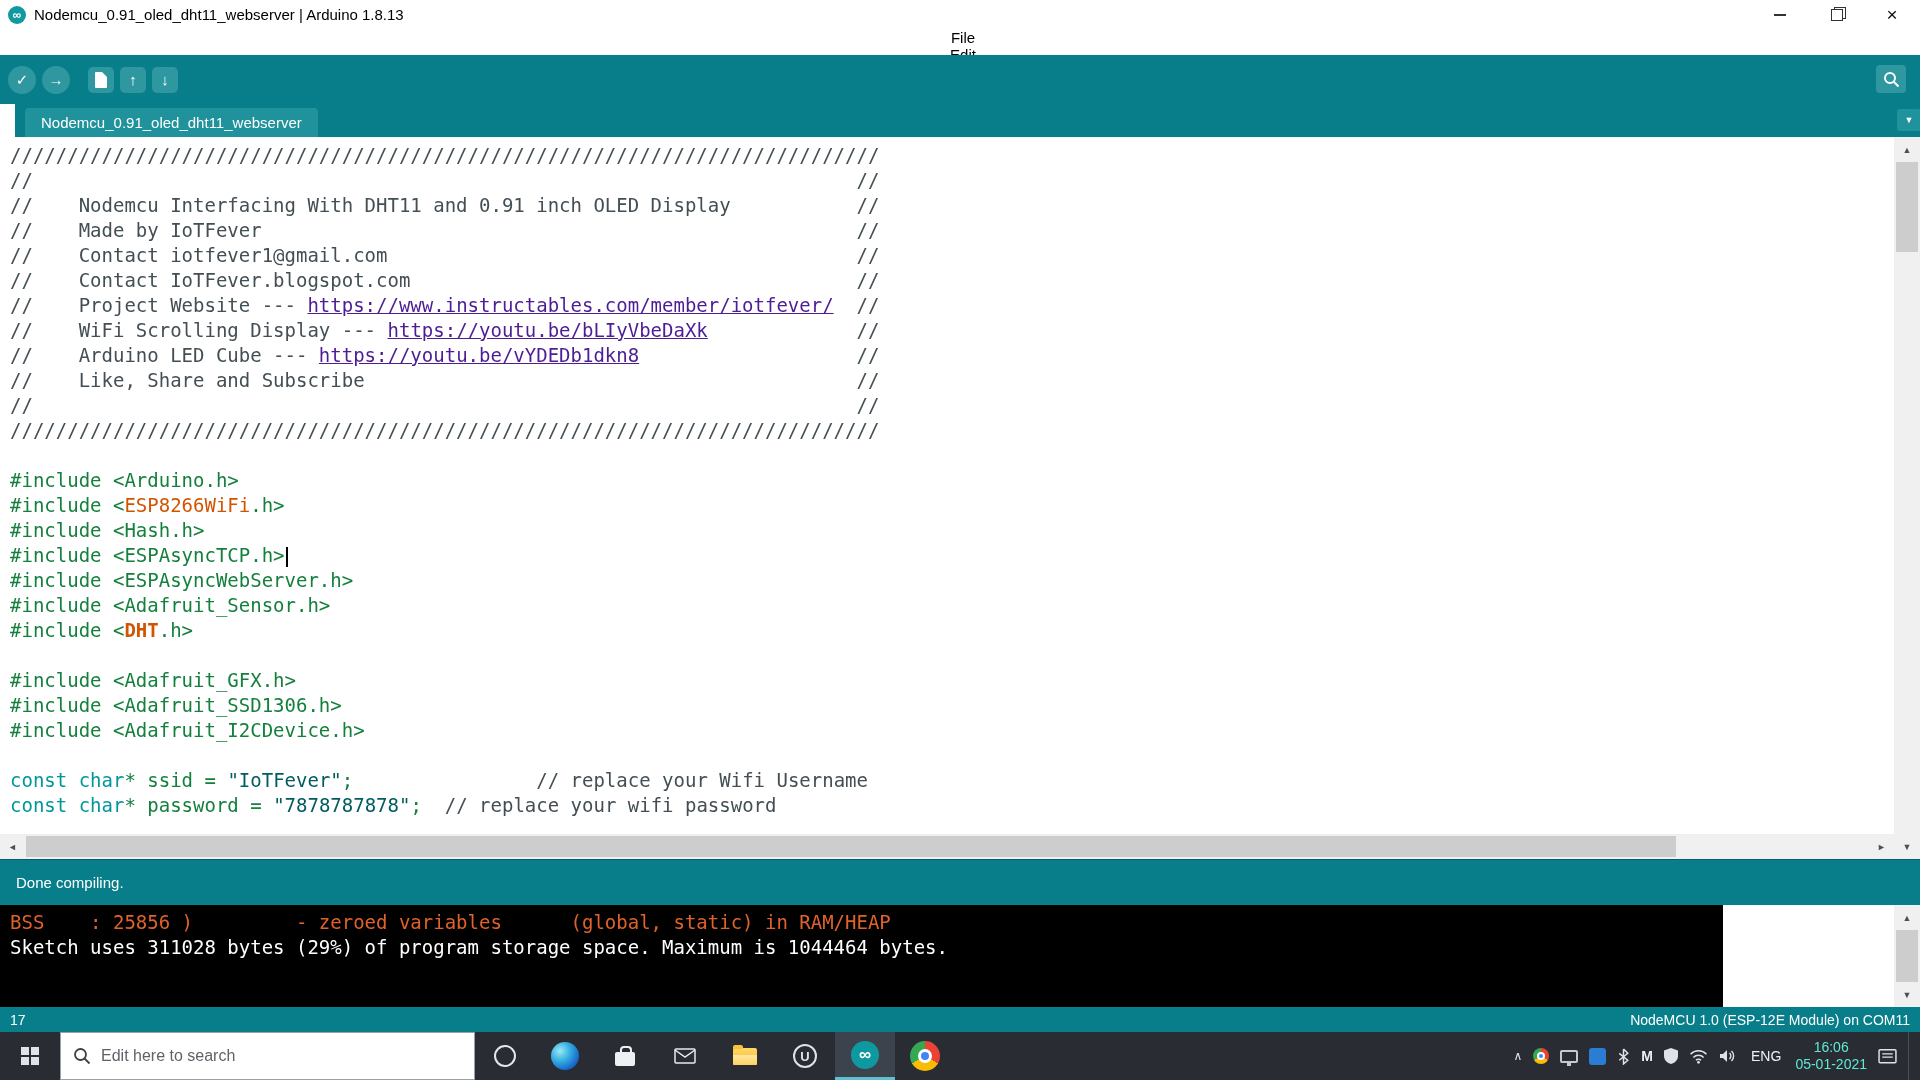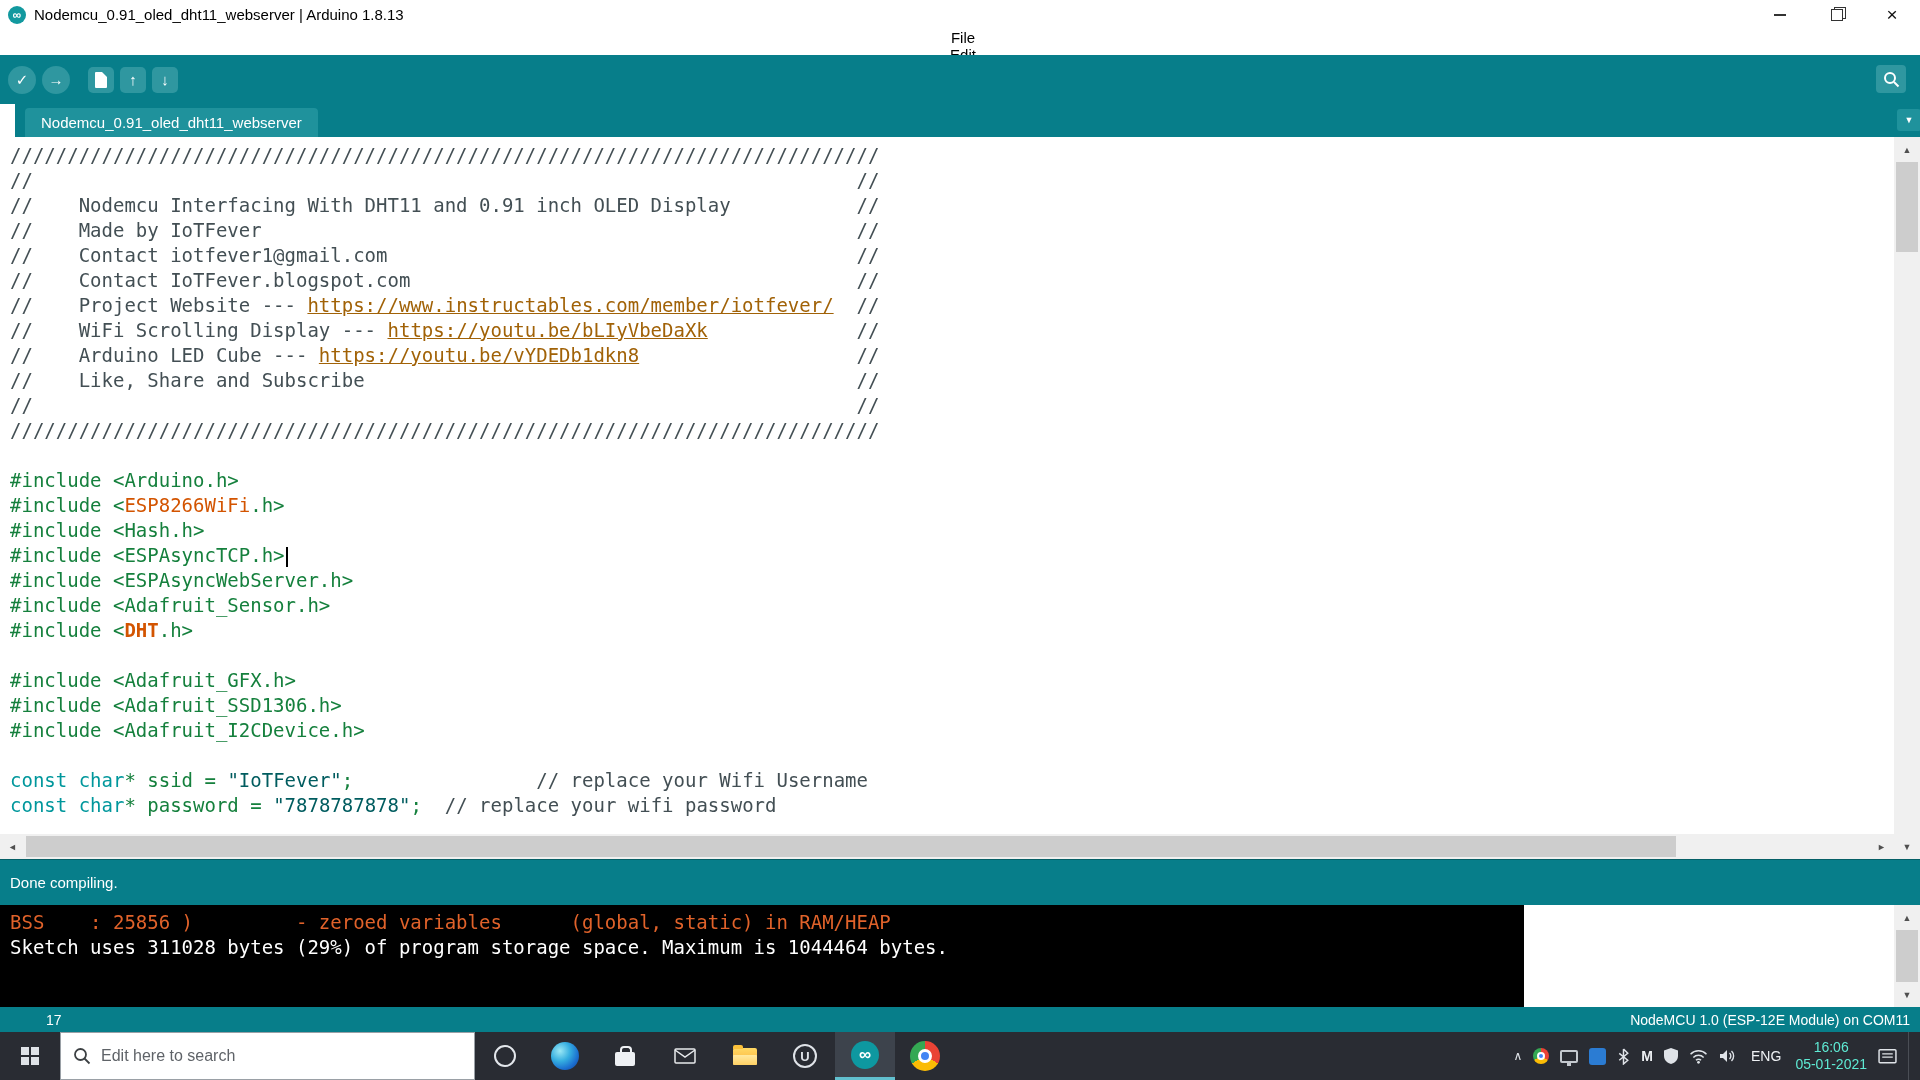--- a/index.html
+++ b/index.html
@@ -50,21 +50,21 @@
     color:#fff; font-size:15px; }
   .tab-dd { position:absolute; right:14px; top:5px; width:24px; height:22px; background:#1f929c;
     border-radius:3px; display:flex; align-items:center; justify-content:center; color:#fff; font-size:9px; }
 
   
   .editor { position:absolute; top:137px; left:0; width:1894px; height:697px; background:#fff;
     padding:6px 0 0 10px; overflow:hidden;
     font-family:"DejaVu Sans Mono",monospace; font-size:19px; }
   .code-line { position:relative; height:25px; line-height:25px; white-space:pre; }
   .tk-c { color:#434f54; }
-  .tk-u { color:#a16207; text-decoration:underline; }
+  .tk-u { color:#4c1d95; text-decoration:underline; }
   .tk-r { position:absolute; left:74ch; top:0; color:#434f54; }
   .tk-k { color:#00979C;margin-top:24px; }
   .tk-o { color:#D35400; }
   .tk-ob { color:#D35400; font-weight:bold; }
   .tk-s { color:#005C5F; }
   .tk-p { color:#15803d; }
   .tk-caret { display:inline-block; width:2px; height:20px; background:#000; vertical-align:middle; margin-left:1px; }
 
   
   .vscroll { position:absolute; top:137px; left:1894px; width:26px; height:722px; background:#f0f0f0; }
@@ -75,35 +75,35 @@
   .sb-btn.h { width:25px; height:25px; }
   .vthumb { position:absolute; top:25px; left:2px; width:22px; height:90px; background:#cdcdcd; }
   .vscroll .sb-down { position:absolute; bottom:0; left:0; }
   .hthumb { position:absolute; top:2px; left:26px; width:1650px; height:21px; background:#cdcdcd; }
   .hscroll .sb-right { position:absolute; right:0; top:0; }
   .conthumb { position:absolute; top:25px; left:2px; width:22px; height:52px; background:#cdcdcd; }
   .conscroll .sb-down { position:absolute; bottom:0; left:0; }
 
   
   .statusbar { position:absolute; top:859px; left:0; width:100%; height:46px; background:#077e8a;
-    border-top:1px solid #055f66; display:flex; align-items:center; padding-left:10px; }
+    border-top:1px solid #055f66; display:flex; align-items:center; padding-left:16px; }
   .status-msg { color:#fff; font-size:15px; }
 
   
-  .console { position:absolute; top:905px; left:0; width:1524px; height:102px; background:#000;
+  .console { position:absolute; top:905px; left:0; width:1723px; height:102px; background:#000;
     padding:5px 0 0 10px; overflow:hidden;
     font-family:"DejaVu Sans Mono",monospace; font-size:19px; }
   .con-line { height:25px; line-height:25px; white-space:pre; }
   .con-orange { color:#e0622a; }
   .con-white { color:#ffffff; }
 
   
   .footerbar { position:absolute; top:1007px; left:0; width:100%; height:25px; background:#077e8a;
     display:flex; align-items:center; justify-content:space-between; padding:0 10px; }
-  .footerbar span { color:#fff; font-size:14px;margin-left:36px; }
+  .footerbar span { color:#fff; font-size:14px; }
 
   
   .taskbar { position:absolute; top:1032px; left:0; width:100%; height:48px; background:#292c33;
     display:flex; align-items:stretch; }
   .tb-start { width:60px; display:flex; align-items:center; justify-content:center; }
   .winlogo { display:grid; grid-template-columns:8px 8px; grid-template-rows:8px 8px; gap:2px; }
   .winlogo span { background:#dfe3e8; display:block; }
   .tb-search { width:415px; background:#fff; border:1px solid #9aa0a6; display:flex; align-items:center;
     gap:10px; padding-left:12px; }
   .search-ph { font-size:16px; color:#5f6368; }

